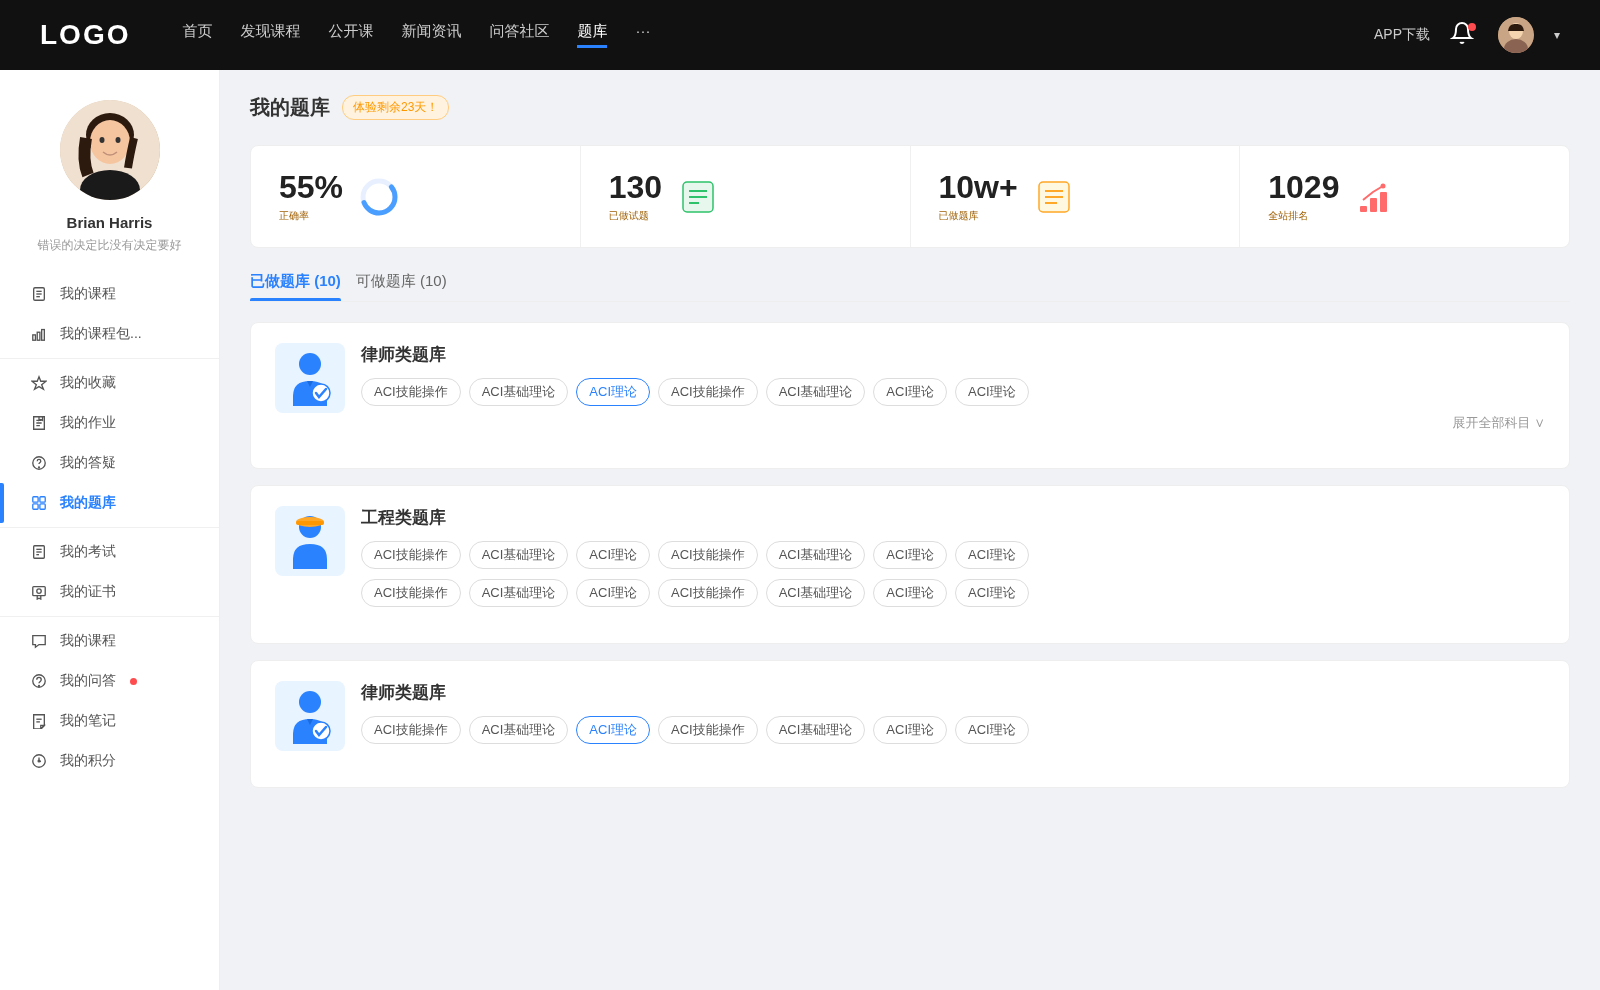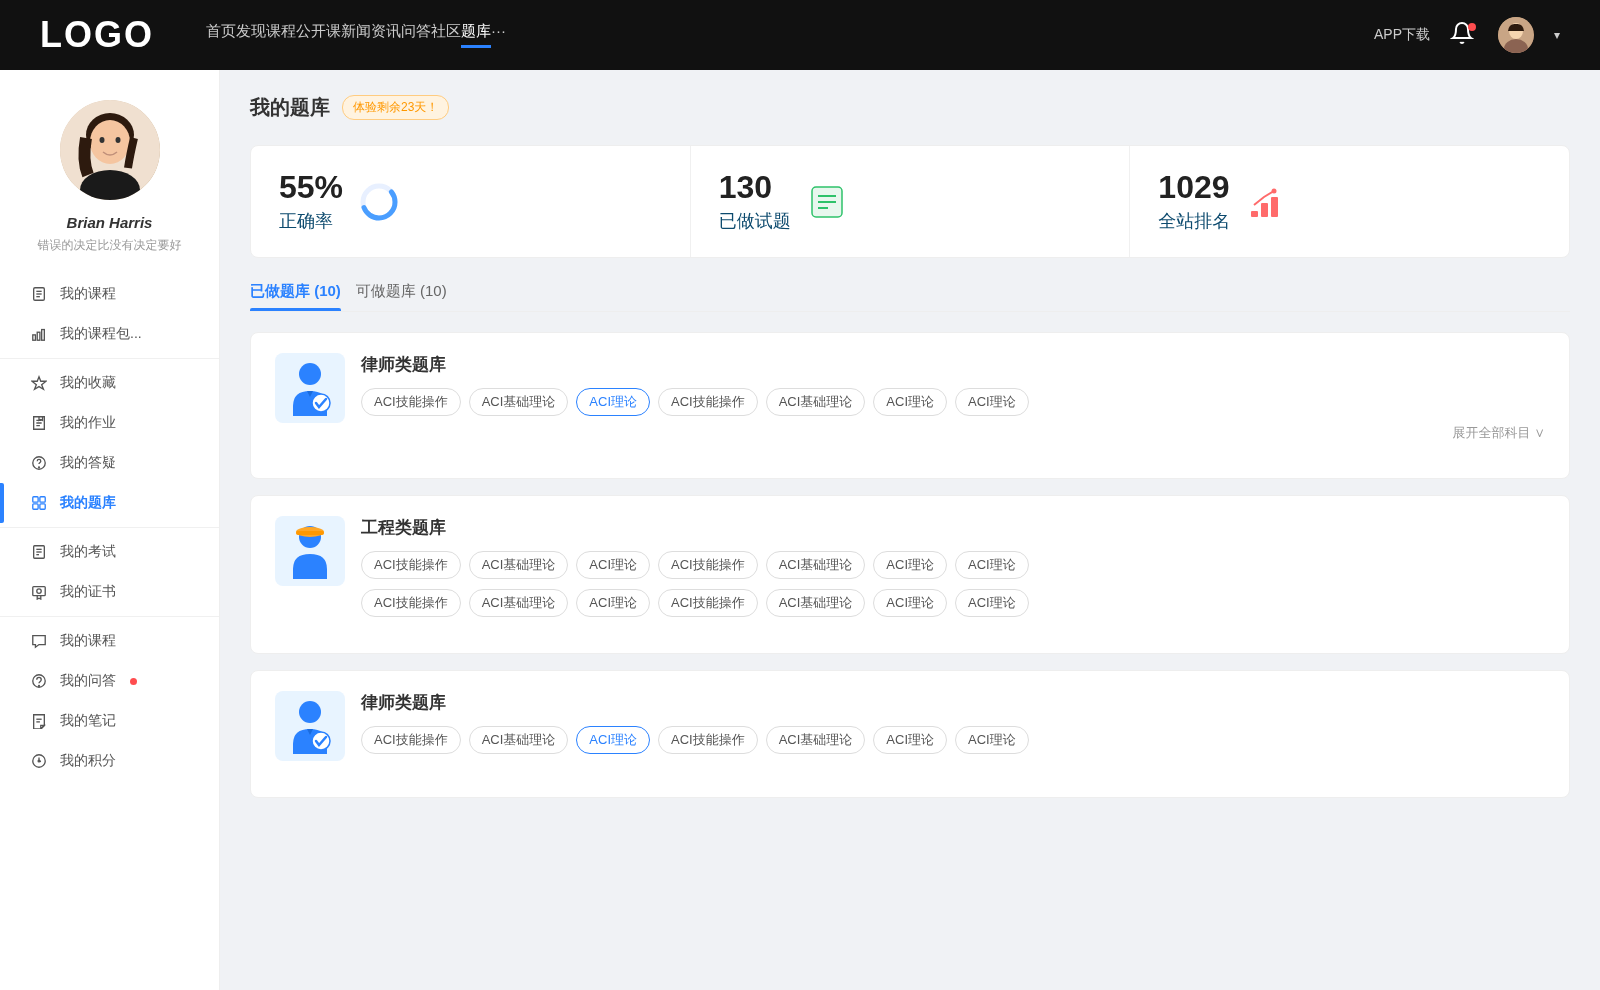--- a/index.html
+++ b/index.html
@@ -10,27 +10,28 @@
       background: #111;
       height: 70px;
       display: flex;
       align-items: center;
       padding: 0 40px;
       gap: 32px;
       position: relative;
     }
     .nav-logo {
       color: #fff;
-      font-size: 36px;
+      font-size: 28px;
       font-weight: 900;
       letter-spacing: 2px;
       margin-right: 20px;
     }
     .nav-links {
       display: flex;
+      gap: 28px;
       flex: 1;
     }
     .nav-link {
       color: #ccc;
       font-size: 15px;
       cursor: pointer;
       padding-bottom: 4px;
       white-space: nowrap;
     }
     .nav-link.active {
@@ -101,21 +102,20 @@
       background: linear-gradient(145deg, #e8d5c4, #c4a882);
       margin-bottom: 14px;
       overflow: hidden;
       display: flex; align-items: center; justify-content: center;
     }
     .sidebar-name {
       font-size: 15px;
       font-weight: 600;
       color: #333;
       margin-bottom: 6px;
-      font-style: italic;
     }
     .sidebar-motto {
       font-size: 12px;
       color: #999;
       margin-bottom: 20px;
       text-align: center;
       padding: 0 15px;
     }
     .sidebar-divider {
       width: 100%;
@@ -211,22 +211,22 @@
     }
     .stat-card:last-child { border-right: none; }
     .stat-text {}
     .stat-number {
       font-size: 32px;
       font-weight: 700;
       color: #222;
       line-height: 1.1;
     }
     .stat-label {
-      font-size: 18px;
-      color: #0c4a6e;
+      font-size: 10px;
+      color: #a16207;
       margin-top: 4px;
     }
     .stat-icon {
       width: 40px; height: 40px;
       display: flex; align-items: center; justify-content: center;
       font-size: 22px;
     }
 
     
     .tabs {
@@ -539,20 +539,35 @@
           <svg width="38" height="38" viewBox="0 0 38 38">
             <rect x="4" y="4" width="30" height="30" rx="4" fill="#e8f7ee"></rect>
             <rect x="4" y="4" width="30" height="30" rx="4" fill="none" stroke="#2ec26a" stroke-width="1.5"></rect>
             <line x1="10" y1="13" x2="28" y2="13" stroke="#2ec26a" stroke-width="2"></line>
             <line x1="10" y1="19" x2="28" y2="19" stroke="#2ec26a" stroke-width="2"></line>
             <line x1="10" y1="25" x2="20" y2="25" stroke="#2ec26a" stroke-width="2"></line>
           </svg>
         </div>
       </div>
 
+      <div class="stat-card">
+        <div class="stat-text">
+          <div class="stat-number">10w+</div>
+          <div class="stat-label">已做题库</div>
+        </div>
+        <div class="stat-icon">
+          <svg width="38" height="38" viewBox="0 0 38 38">
+            <rect x="4" y="4" width="30" height="30" rx="4" fill="#fff8e1"></rect>
+            <rect x="4" y="4" width="30" height="30" rx="4" fill="none" stroke="#ffa726" stroke-width="1.5"></rect>
+            <line x1="10" y1="13" x2="28" y2="13" stroke="#ffa726" stroke-width="2"></line>
+            <line x1="10" y1="19" x2="28" y2="19" stroke="#ffa726" stroke-width="2"></line>
+            <line x1="10" y1="25" x2="22" y2="25" stroke="#ffa726" stroke-width="2"></line>
+          </svg>
+        </div>
+      </div>
 
       <div class="stat-card">
         <div class="stat-text">
           <div class="stat-number">1029</div>
           <div class="stat-label">全站排名</div>
         </div>
         <div class="stat-icon">
           <svg width="38" height="38" viewBox="0 0 38 38">
             <rect x="4" y="28" width="7" height="6" fill="#ff6b6b" rx="1"></rect>
             <rect x="14" y="20" width="7" height="14" fill="#ff6b6b" rx="1"></rect>

